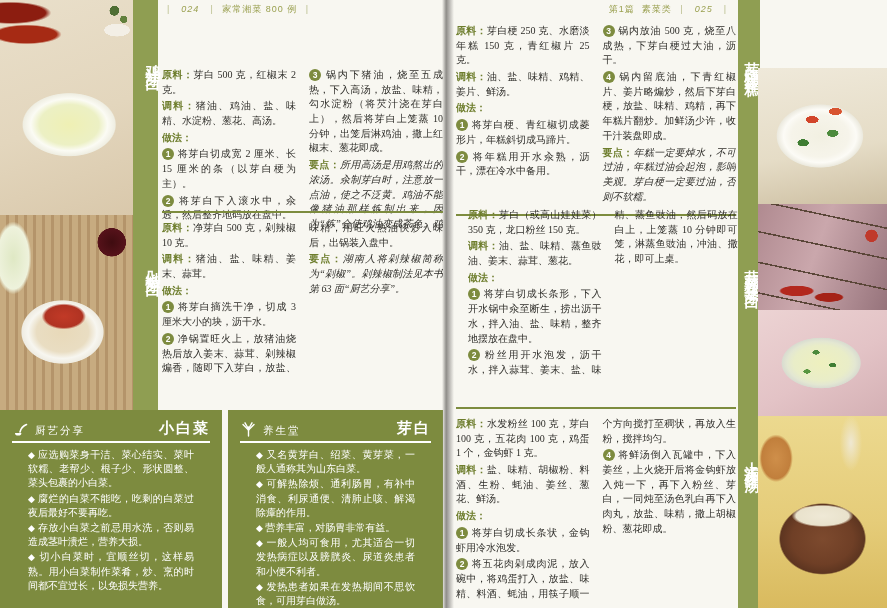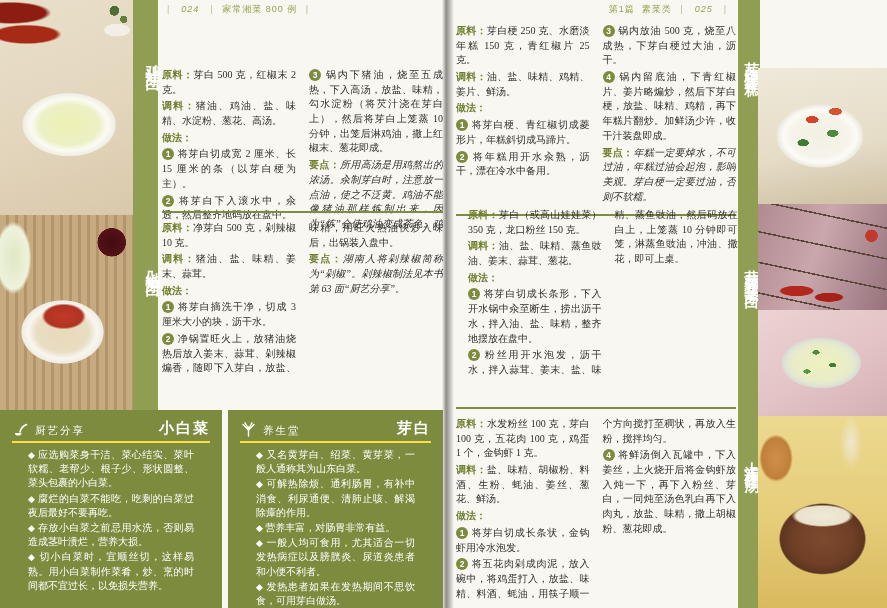--- a/index.html
+++ b/index.html
@@ -96,21 +96,21 @@
 
   
   .gutter{position:absolute;left:442px;top:0;width:12px;height:608px;
     background:linear-gradient(to right,rgba(130,128,122,0) 0%,#8f8d89 35%,#b6b4b0 60%,rgba(240,238,232,0) 100%);}
 
   
   .tipbox{position:absolute;top:410px;height:198px;background:#7d8b3f;color:#fff;
           padding:9px 12px 0;box-sizing:border-box;overflow:hidden;}
   .tipbox-1{left:0;width:222px;}
   .tipbox-2{left:228px;width:215px;}
-  .tb-head{display:flex;align-items:flex-end;border-bottom:2px solid #fde047;padding-bottom:3px;}
+  .tb-head{display:flex;align-items:flex-end;border-bottom:2px solid #ffffff;padding-bottom:3px;}
   .tb-ico{width:17px;height:17px;margin-right:6px;flex:none;}
   .tb-label{font-size:10.5px;letter-spacing:2px;flex:1;
             font-family:"Liberation Sans","DejaVu Sans",sans-serif;}
   .tb-title{font-size:15px;font-weight:bold;letter-spacing:2px;
             font-family:"Liberation Sans","DejaVu Sans",sans-serif;}
   .tb-items{margin-top:5px;font-size:10px;line-height:1.42;text-align:justify;}
   .tb-items p{margin:0 16px 1px;}
   .tb-items p::before{content:"◆ ";font-size:9px;}
 </style>
 </head>

